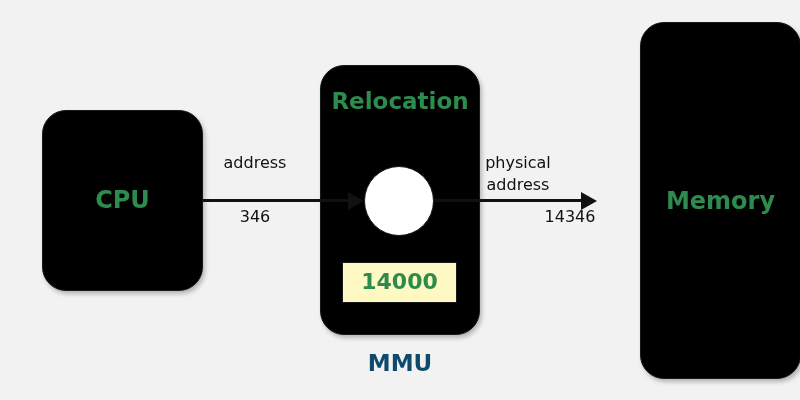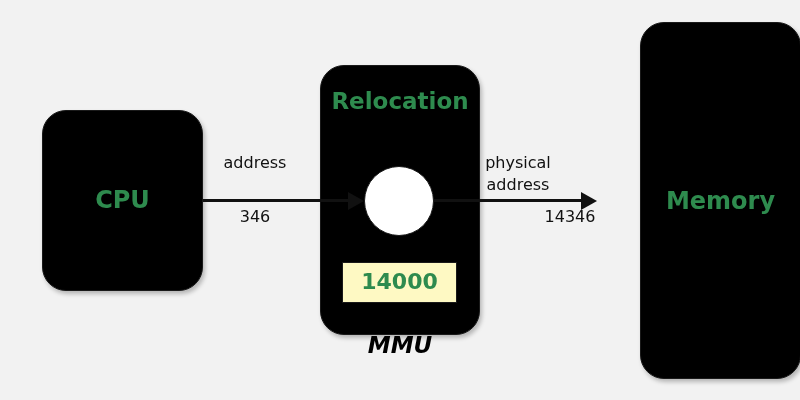--- a/index.html
+++ b/index.html
@@ -33,22 +33,22 @@
     position: absolute; left: 364px; top: 166px; width: 70px; height: 70px;
     background: #ffffff; border: 1.5px solid #1a1a1a; border-radius: 50%;
     box-sizing: border-box;
   }
   .reg-box {
     position: absolute; left: 342px; top: 262px; width: 115px; height: 41px;
     background: #fef9c3; border: 1.5px solid #1a1a1a; box-sizing: border-box;
     color: #2e8b4e; font-weight: bold; font-size: 22px; text-align: center; line-height: 38px;
   }
   .mmu-label {
-    position: absolute; left: 320px; width: 160px; top: 332px;
-    color: #000000; font-weight: bold; font-size: 23px; text-align: center; font-style: italic;
+    position: absolute; left: 320px; width: 160px; top: 350px;
+    color: #0c4a6e; font-weight: bold; font-size: 23px; text-align: center;
   }
   .arrow-line { position: absolute; height: 3px; background: #111; }
   .arrow-head {
     position: absolute; width: 0; height: 0;
     border-top: 9px solid transparent; border-bottom: 9px solid transparent;
     border-left: 16px solid #111;
   }
   .edge-label {
     position: absolute; text-align: center; color: #111; font-size: 16px; line-height: 22px;
   }

